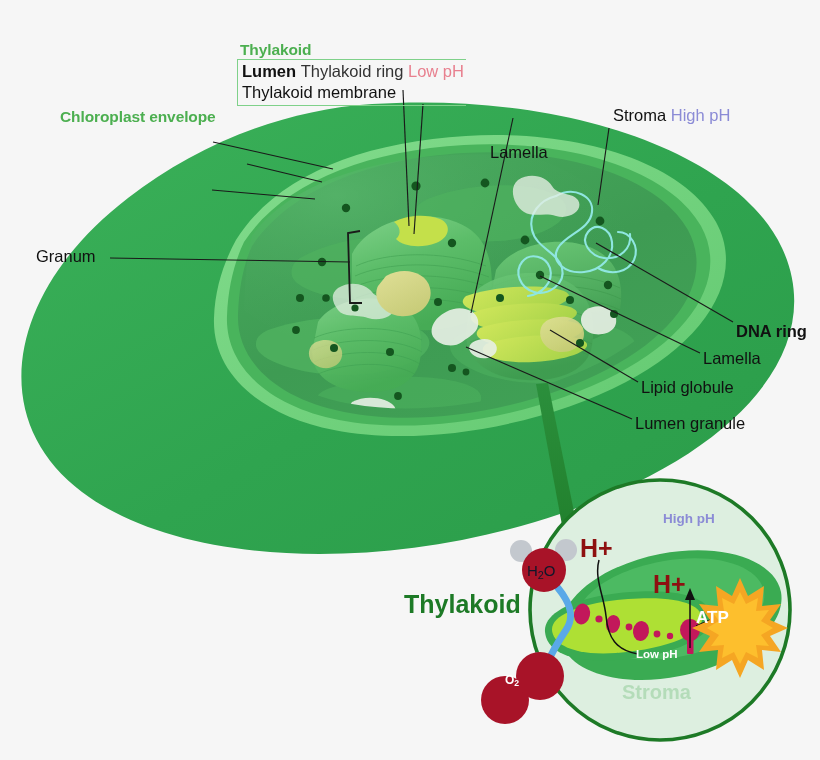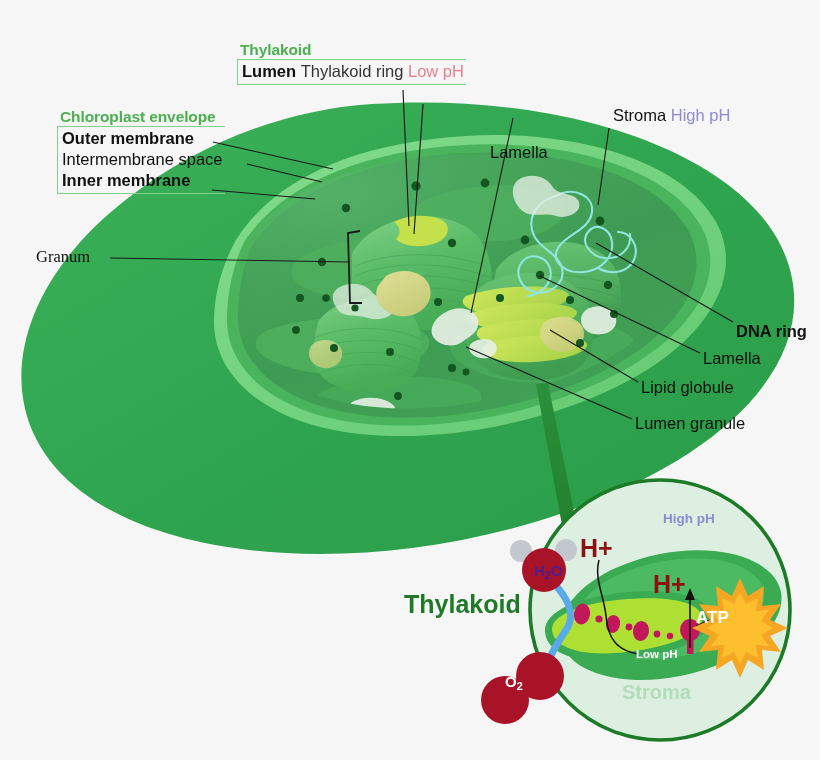--- a/index.html
+++ b/index.html
@@ -41,22 +41,22 @@
   .plainlabel.bold{font-weight:bold;}
 
   
   .inset-txt{position:absolute;white-space:nowrap;}
   .t-thylakoid{font-size:25px;font-weight:bold;color:#1d7a26;}
   .t-highph{font-size:13.5px;color:#8b8bd6;font-weight:bold;}
   .t-stroma{font-size:20px;color:#b4dcb9;font-weight:bold;}
   .t-lowph{font-size:11.5px;color:#ffffff;font-weight:bold;}
   .t-hplus{font-size:25px;color:#8e1010;font-weight:bold;}
   .t-atp{font-size:17px;color:#ffffff;font-weight:bold;}
-  .t-h2o{font-size:15px;color:#4c1d95;font-weight:bold;margin-left:7px;}
-  .t-o2{font-size:15px;color:#ffffff;font-weight:bold;}
+  .t-h2o{font-size:15px;color:#0f172a;font-weight:normal;}
+  .t-o2{font-size:12px;color:#ffffff;font-weight:bold;}
   .sub{font-size:0.72em;vertical-align:-0.25em;}
 </style>
 </head>
 <body>
 
 <div id="stage">
 
   <svg class="layer" viewBox="0 0 820 760">
     <defs>
       <linearGradient id="gBody" x1="0" y1="0" x2="1" y2="1">
@@ -344,39 +344,37 @@
       </g>
     </g>
   </svg>
 
   <div class="callout" style="left:237px;top:41px;">
     <div class="callout-title">Thylakoid</div>
     <div class="callout-box">
       <div class="callout-line">
         <span class="b">Lumen</span><span>&nbsp;</span><span class="r grey">Thylakoid ring</span><span>&nbsp;</span><span class="lowph">Low pH</span>
       </div>
+      <div class="callout-line">
+        <span class="r">Thylakoid membrane</span>
+      </div>
     </div>
   </div>
 
   <div class="callout" style="left:57px;top:108px;">
     <div class="callout-title">Chloroplast envelope</div>
-    <div class="callout-box">
-      <div class="callout-line b">Outer membrane</div>
-      <div class="callout-line r">Intermembrane space</div>
-      <div class="callout-line b">Inner membrane</div>
-    </div>
   </div>
 
   <div class="plainlabel" style="left:490px;top:95px;margin-top:48px;">Lamella</div>
 
   <div class="plainlabel" style="left:613px;top:106px;text-align:right;">
     <span class="bold">Stroma</span><span>&nbsp;</span><span class="highph">High pH</span>
   </div>
 
-  <div class="plainlabel" style="left:36px;top:247px;font-family:Liberation Serif, serif;">Granum</div>
+  <div class="plainlabel" style="left:36px;top:247px;">Granum</div>
 
   <div class="plainlabel bold" style="left:736px;top:322px;">DNA ring</div>
   <div class="plainlabel" style="left:703px;top:349px;">Lamella</div>
   <div class="plainlabel" style="left:641px;top:378px;">Lipid globule</div>
   <div class="plainlabel" style="left:635px;top:414px;">Lumen granule</div>
 
   <div class="inset-txt t-thylakoid" style="left:404px;top:590px;">Thylakoid</div>
   <div class="inset-txt t-highph" style="left:663px;top:511px;">High pH</div>
   <div class="inset-txt t-stroma" style="left:622px;top:681px;">Stroma</div>
   <div class="inset-txt t-lowph" style="left:636px;top:648px;">Low pH</div>

